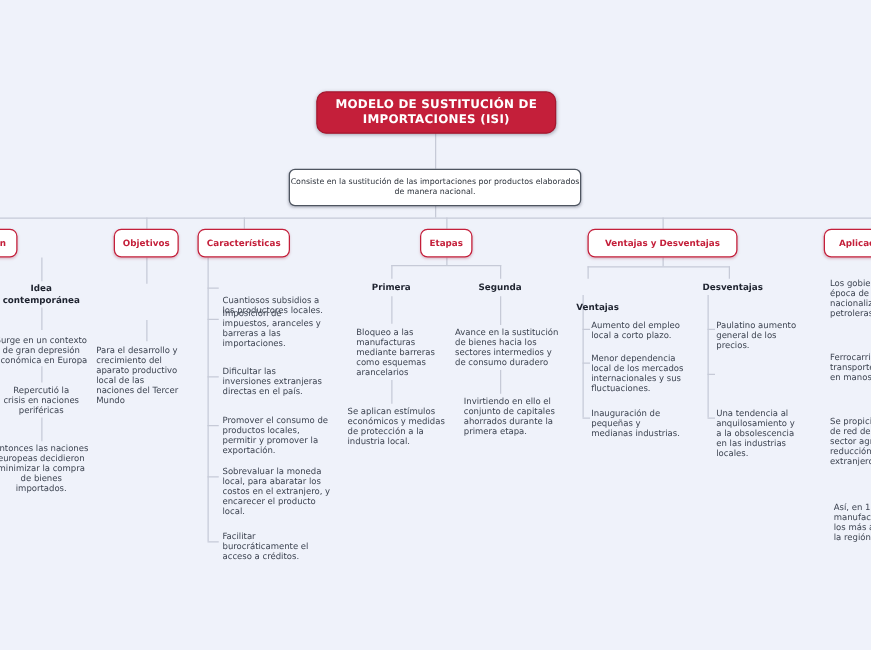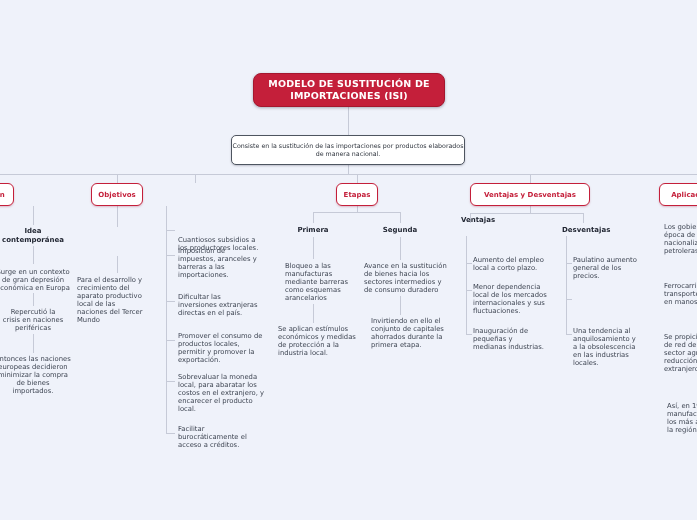--- a/index.html
+++ b/index.html
@@ -87,20 +87,23 @@
   <div class="desc" style="left:231px;top:135px;width:232px;height:28px">
     <span>Consiste en la sustitución de las importaciones por productos elaborados
 de manera nacional.</span>
   </div>
 
   <div class="bnode" style="left:-54px;top:183px;width:68px">
     <span>Introducción</span>
   </div>
   <div class="bnode" style="left:91px;top:183px;width:52px">
     <span>Objetivos</span>
+  </div>
+  <div class="bnode" style="left:158px;top:183px;width:74px">
+    <span>Características</span>
   </div>
   <div class="bnode" style="left:336px;top:183px;width:42px">
     <span>Etapas</span>
   </div>
   <div class="bnode" style="left:470px;top:183px;width:120px">
     <span>Ventajas y Desventajas</span>
   </div>
   <div class="bnode" style="left:659px;top:183px;width:107px">
     <span>Aplicación en México</span>
   </div>
@@ -162,21 +165,21 @@
   <div class="hdr c" style="left:370px;top:226px;width:60px">Segunda</div>
   <div class="txt" style="left:364px;top:262px;width:80px">Avance en la sustitución
 de bienes hacia los
 sectores intermedios y
 de consumo duradero</div>
   <div class="txt" style="left:371px;top:317px;width:72px">Invirtiendo en ello el
 conjunto de capitales
 ahorrados durante la
 primera etapa.</div>
 
-  <div class="hdr" style="left:461px;top:216px;width:60px">Ventajas</div>
+  <div class="hdr" style="left:461px;top:242px;width:60px">Ventajas</div>
   <div class="txt" style="left:473px;top:256px;width:85px">Aumento del empleo
 local a corto plazo.</div>
   <div class="txt" style="left:473px;top:283px;width:85px">Menor dependencia
 local de los mercados
 internacionales y sus
 fluctuaciones.</div>
   <div class="txt" style="left:473px;top:327px;width:85px">Inauguración de
 pequeñas y
 medianas industrias.</div>
 

